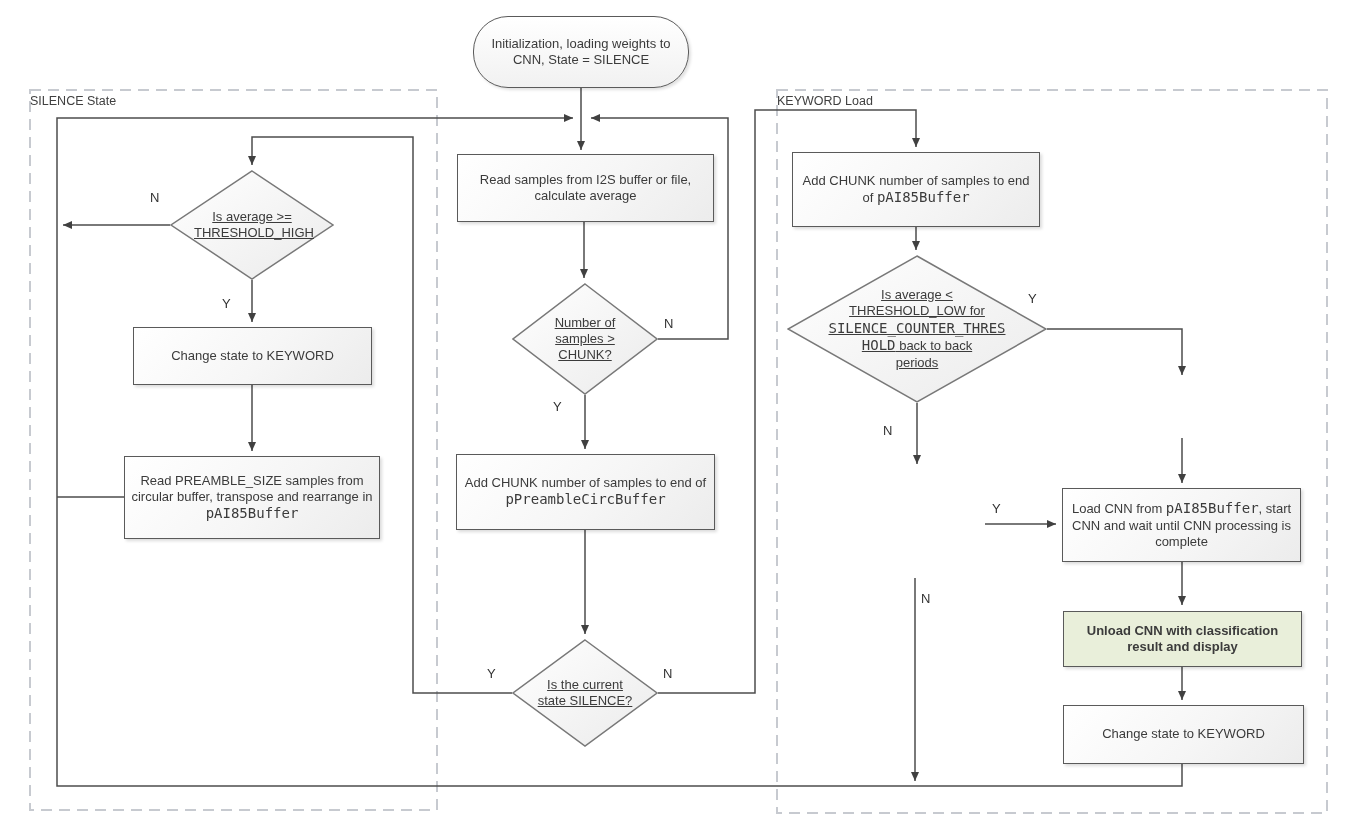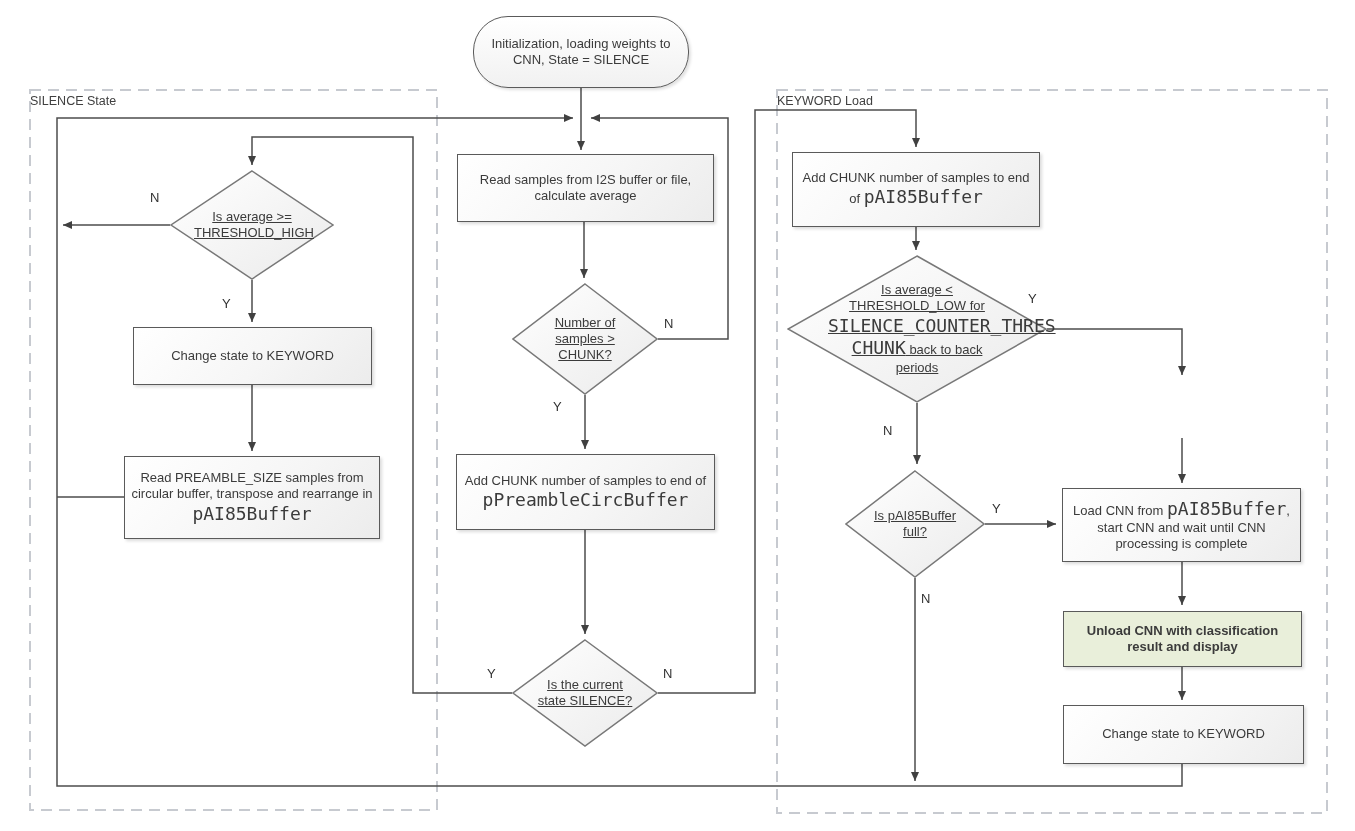--- a/index.html
+++ b/index.html
@@ -20,21 +20,21 @@
   .box .txt{padding:3px 6px;}
   .green{background:#e9efda;font-weight:bold;}
   .oval{
     border:1.5px solid #5a5a5a;border-radius:35px;
     background:linear-gradient(180deg,#ffffff 0%,#f1f1f1 100%);
     box-shadow:2px 2px 3px rgba(0,0,0,0.12);
   }
   .diamond{background:transparent;border:none;box-shadow:none;text-decoration:underline;}
   .diamond svg{position:absolute;left:0;top:0;}
   .diamond .txt{position:relative;z-index:2;}
-  .mono{font-family:"DejaVu Sans Mono",monospace;font-size:18px;}
+  .mono{font-family:"DejaVu Sans Mono",monospace;font-size:14px;}
   .edge-label{position:absolute;z-index:3;font-size:13px;color:#333;}
   .region-label{
     position:absolute;z-index:3;font-size:12.5px;color:#404040;text-align:left;
   }
 </style>
 </head>
 <body>
 
 <div id="canvas">
 
@@ -145,37 +145,25 @@
         <stop offset="0" stop-color="#ffffff"></stop>
             <stop offset="1" stop-color="#ebebeb"></stop>
       </linearGradient>
         </defs>
       <polygon points="130,1 259,74 130,147 1,74" fill="url(#g4)" stroke="#787878" stroke-width="1.5"></polygon>
     </svg>
     <div class="txt" style="width:178px;">
       <div><span>Is average &lt;</span></div>
       <div><span>THRESHOLD_LOW for</span></div>
       <div><span class="mono">SILENCE_COUNTER_THRES</span></div>
-      <div><span class="mono">CHUNK</span><span> back to back</span></div>
+      <div><span class="mono">HOLD</span><span> back to back</span></div>
       <div><span>periods</span></div>
     </div>
   </div>
 
-  <div class="node diamond" style="left:845px;top:470px;width:140px;height:108px;">
-    <svg width="140" height="108">
-      <defs>
-          <linearGradient id="g5" x1="0" y1="0" x2="1" y2="1">
-        <stop offset="0" stop-color="#ffffff"></stop>
-            <stop offset="1" stop-color="#ebebeb"></stop>
-      </linearGradient>
-        </defs>
-      <polygon points="70,1 139,54 70,107 1,54" fill="url(#g5)" stroke="#787878" stroke-width="1.5"></polygon>
-    </svg>
-    <div class="txt" style="width:96px;">Is pAI85Buffer full?</div>
-  </div>
 
 
   <div class="node box" style="left:1062px;top:488px;width:237px;height:72px;">
     <div class="txt"><span>Load CNN from </span><span class="mono">pAI85Buffer</span><span>, start CNN and wait until CNN processing is complete</span></div>
   </div>
 
   <div class="node box green" style="left:1063px;top:611px;width:237px;height:54px;">
     <div class="txt">Unload CNN with classification result and display</div>
   </div>
 

